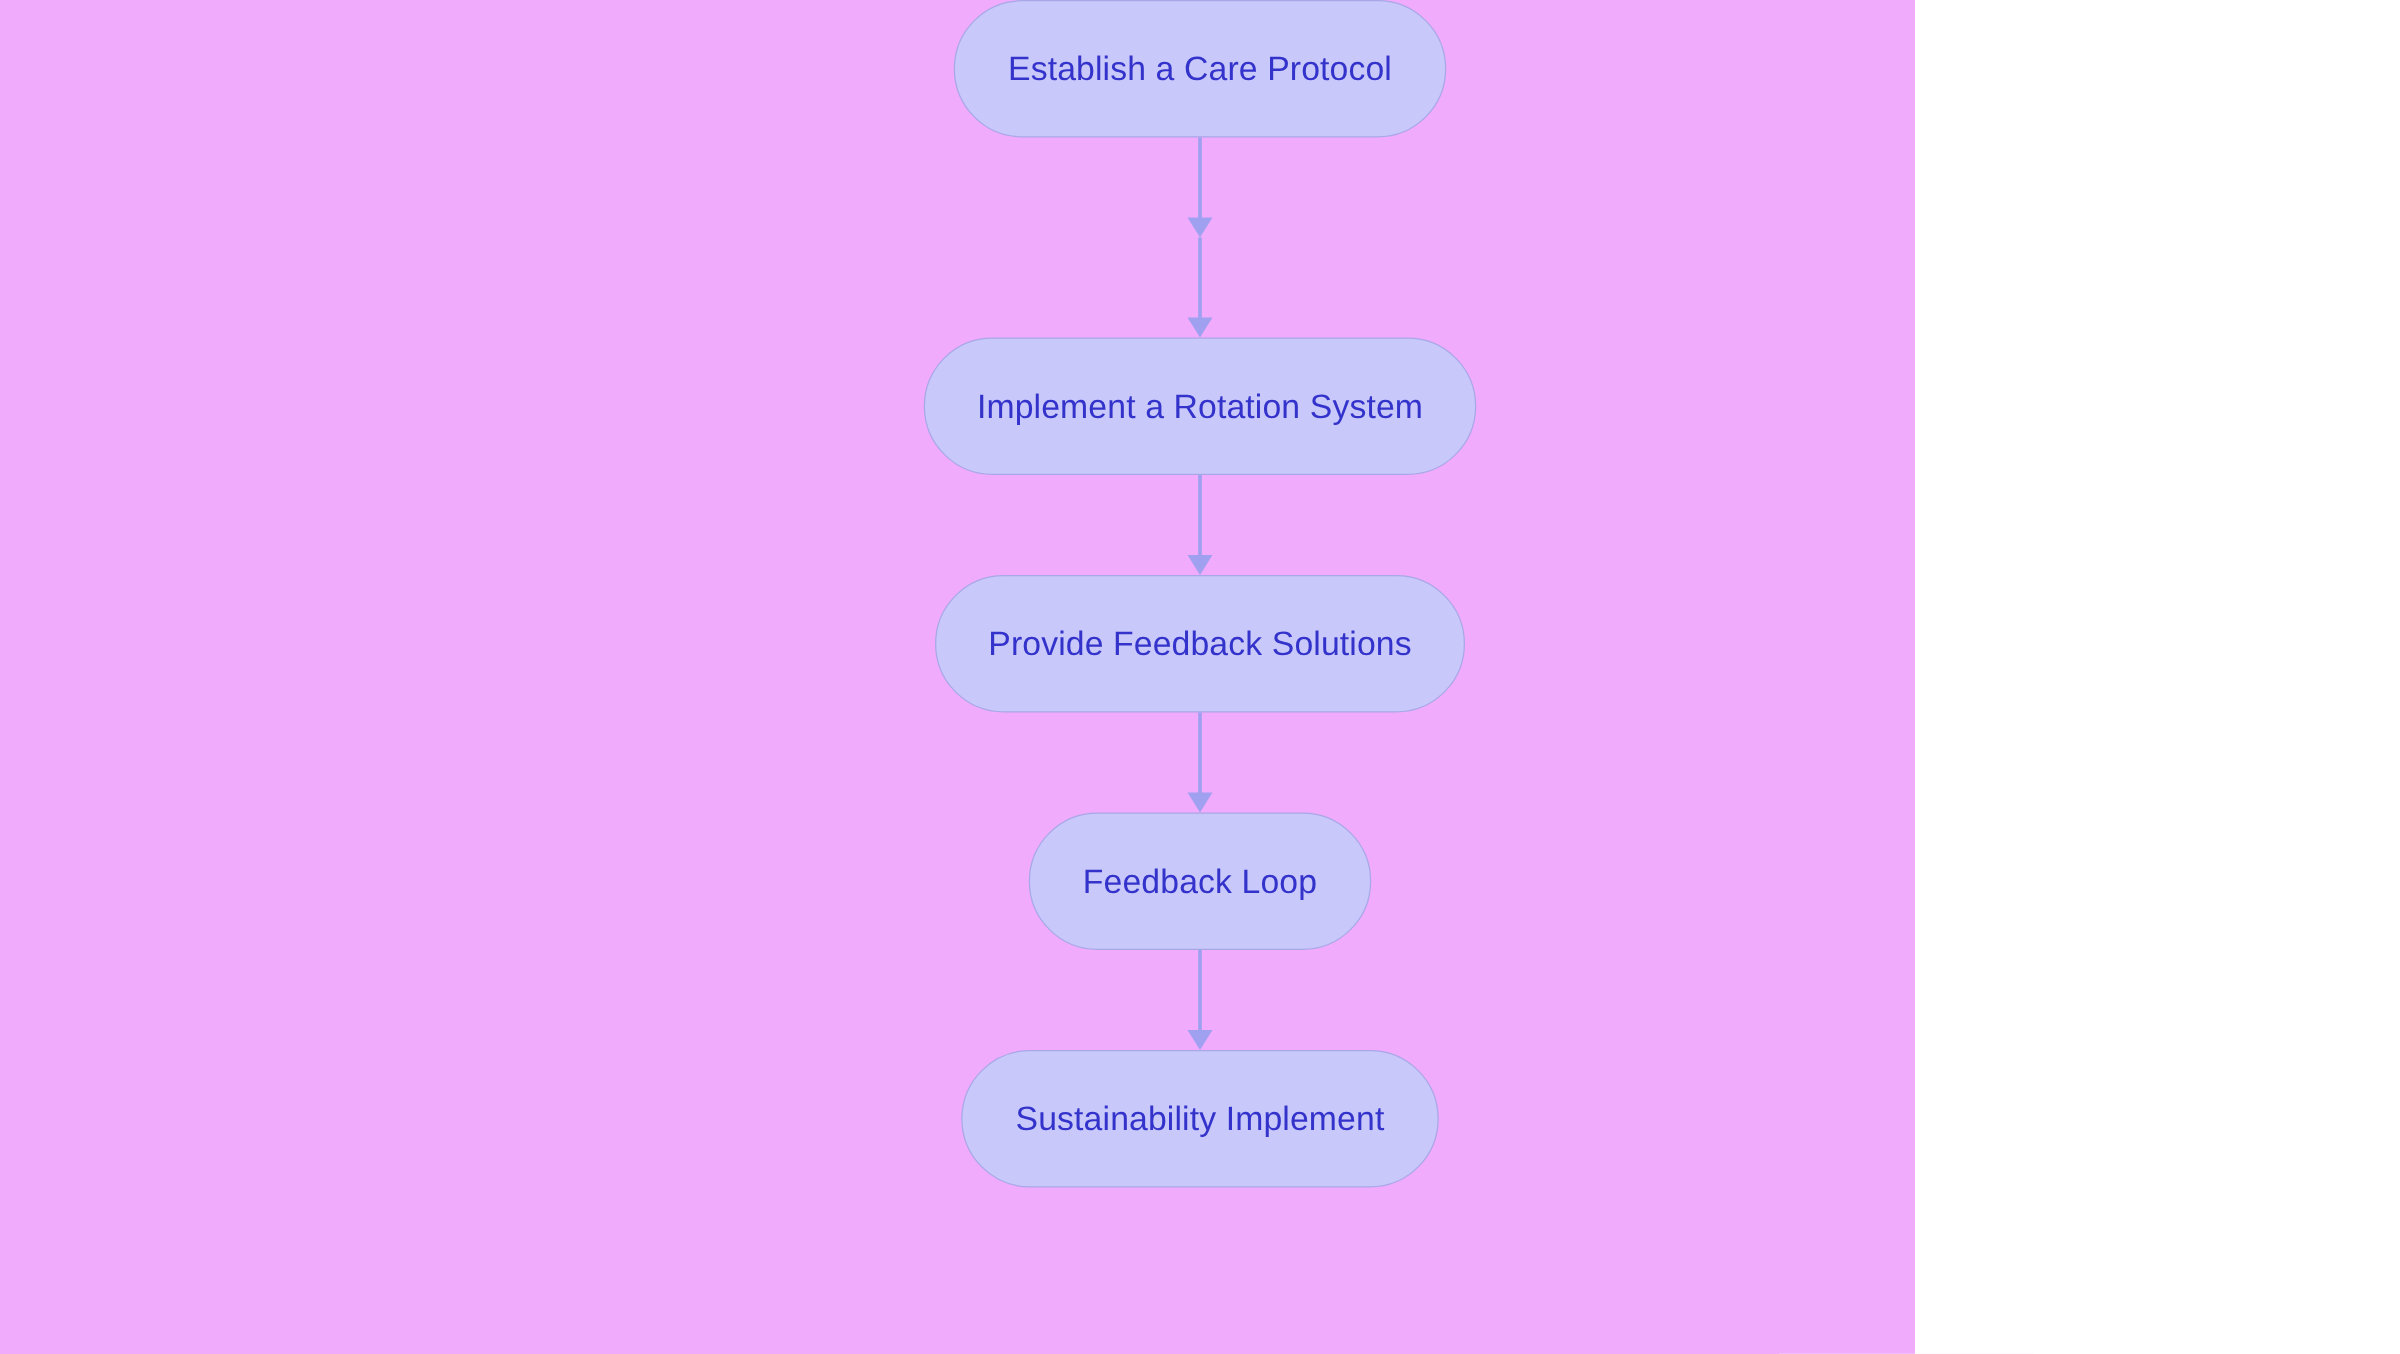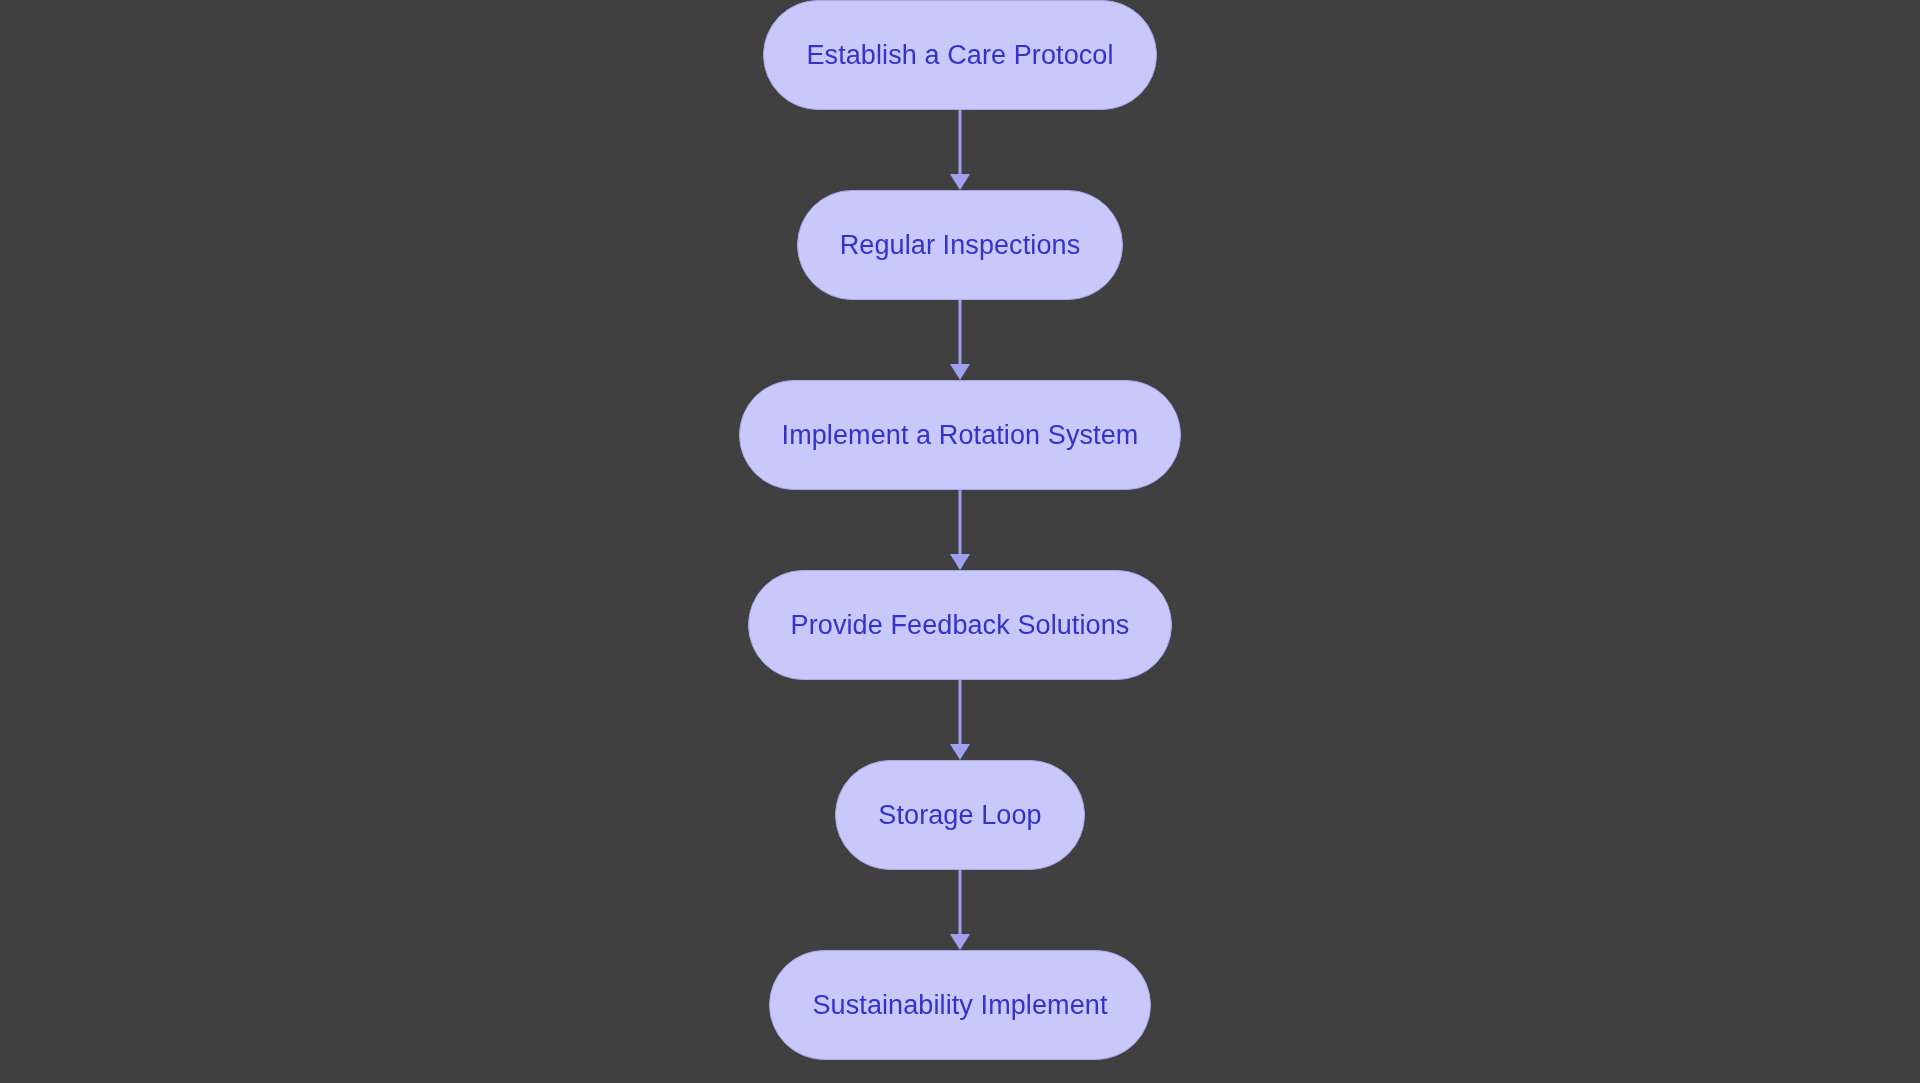--- a/index.html
+++ b/index.html
@@ -9,23 +9,23 @@
     background: #ffffff;
   }
   body {
     width: 1920px;
     height: 1083px;
     font-family: "Liberation Sans", sans-serif;
     overflow: hidden;
   }
   #flow-canvas {
     position: relative;
-    width: 1920px;
+    width: 1532px;
     height: 1083px;
-    background: #404040;
+    background: #f0abfc;
   }
   .flow-column {
     position: absolute;
     left: 0;
     top: 0;
     width: 1920px;
     height: 1083px;
     display: flex;
     flex-direction: column;
     align-items: center;
@@ -74,23 +74,20 @@
       <span class="flow-node-label">Establish a Care Protocol</span>
     </div>
 
     <div class="flow-connector">
       <svg viewBox="0 0 40 80" xmlns="http://www.w3.org/2000/svg" aria-hidden="true">
         <line x1="20" y1="0" x2="20" y2="66" stroke="#a0a0f0" stroke-width="3"></line>
         <polygon points="10,64 30,64 20,80" fill="#a0a0f0"></polygon>
       </svg>
     </div>
 
-    <div class="flow-node">
-      <span class="flow-node-label">Regular Inspections</span>
-    </div>
 
     <div class="flow-connector">
       <svg viewBox="0 0 40 80" xmlns="http://www.w3.org/2000/svg" aria-hidden="true">
         <line x1="20" y1="0" x2="20" y2="66" stroke="#a0a0f0" stroke-width="3"></line>
         <polygon points="10,64 30,64 20,80" fill="#a0a0f0"></polygon>
       </svg>
     </div>
 
     <div class="flow-node">
       <span class="flow-node-label">Implement a Rotation System</span>
@@ -108,21 +105,21 @@
     </div>
 
     <div class="flow-connector">
       <svg viewBox="0 0 40 80" xmlns="http://www.w3.org/2000/svg" aria-hidden="true">
         <line x1="20" y1="0" x2="20" y2="66" stroke="#a0a0f0" stroke-width="3"></line>
         <polygon points="10,64 30,64 20,80" fill="#a0a0f0"></polygon>
       </svg>
     </div>
 
     <div class="flow-node">
-      <span class="flow-node-label">Storage Loop</span>
+      <span class="flow-node-label">Feedback Loop</span>
     </div>
 
     <div class="flow-connector">
       <svg viewBox="0 0 40 80" xmlns="http://www.w3.org/2000/svg" aria-hidden="true">
         <line x1="20" y1="0" x2="20" y2="66" stroke="#a0a0f0" stroke-width="3"></line>
         <polygon points="10,64 30,64 20,80" fill="#a0a0f0"></polygon>
       </svg>
     </div>
 
     <div class="flow-node">

